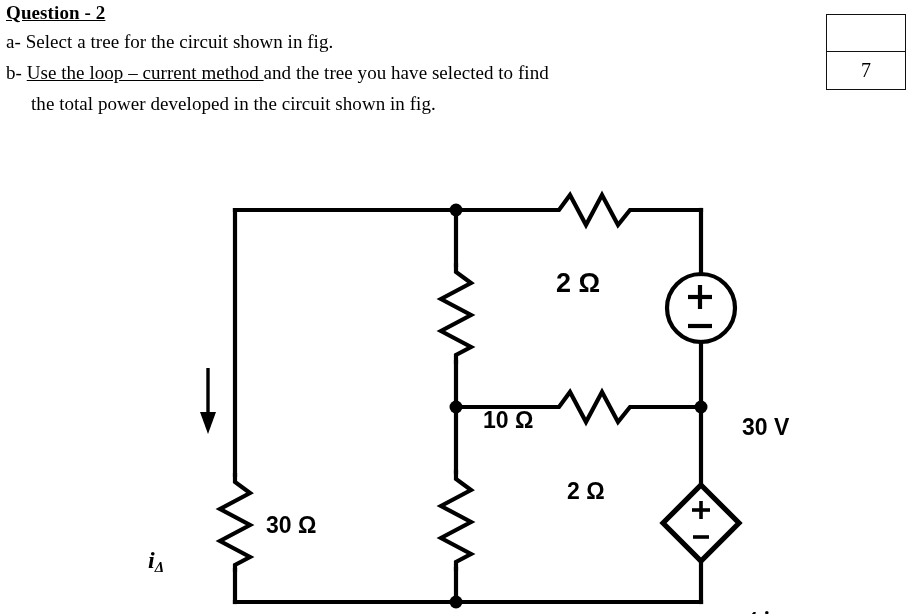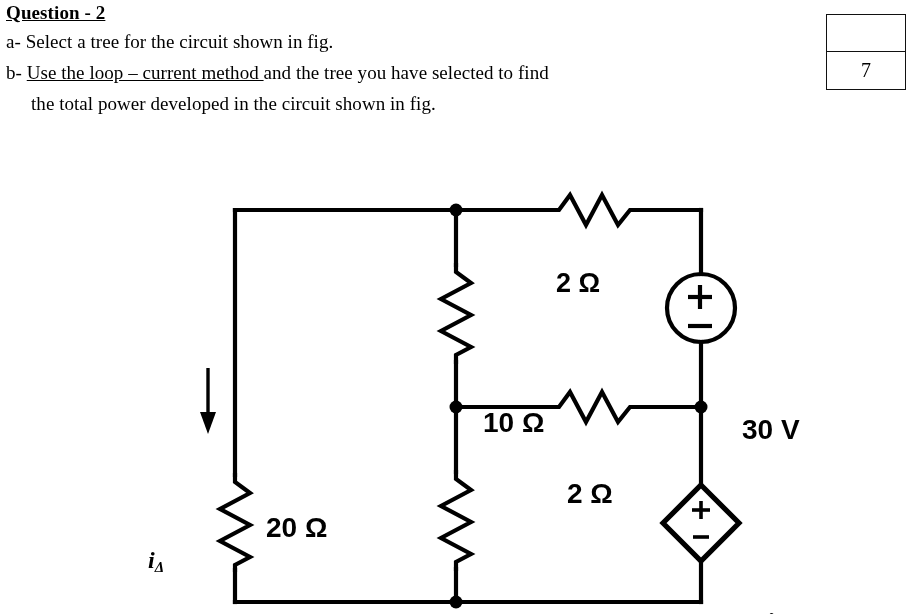--- a/index.html
+++ b/index.html
@@ -72,21 +72,21 @@
     top: 120px;
     width: 914px;
     height: 494px;
   }
 
   
   .comp-label {
     position: absolute;
     font-family: "Liberation Sans", sans-serif;
     font-weight: bold;
-    font-size: 28px;
+    font-size: 23px;
     white-space: nowrap;
     color: #000000;
   }
   .comp-label.italic {
     font-family: "Liberation Serif", serif;
     font-style: italic;
     font-weight: bold;
   }
   .comp-label .sub {
     font-size: 15px;
@@ -205,21 +205,21 @@
       </g>
     </svg>
 
     
     <div class="comp-label lbl-2ohm">2 Ω</div>
 
     <div class="comp-label lbl-10ohm">10 Ω</div>
 
     <div class="comp-label lbl-8ohm">2 Ω</div>
 
-    <div class="comp-label lbl-20ohm">20 Ω</div>
+    <div class="comp-label lbl-20ohm">30 Ω</div>
 
     
 
     <div class="comp-label lbl-20v">30 V</div>
 
     <div class="comp-label lbl-4id italic"><span>4 </span><span>i</span></div>
 
     <div class="comp-label lbl-idelta italic"><span>i</span><span class="sub">Δ</span></div>
 
   </div>

